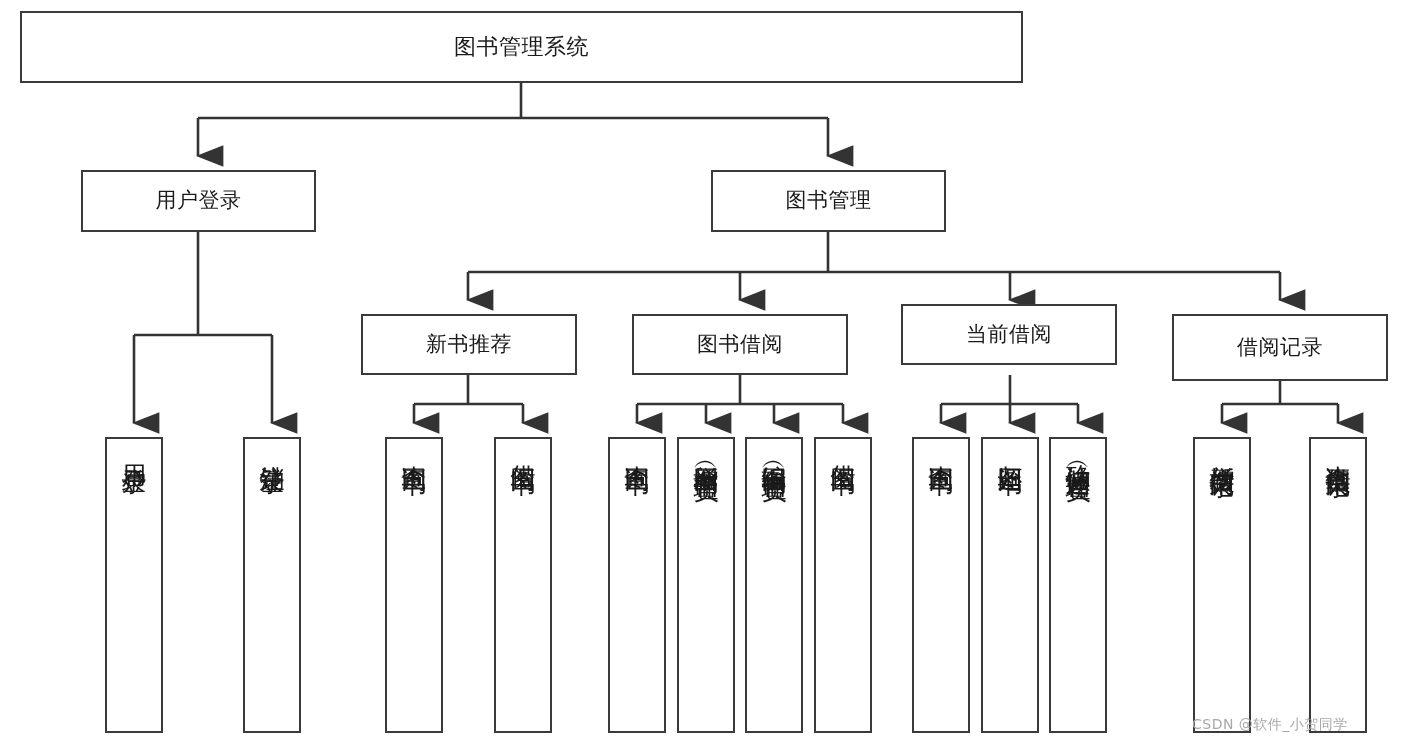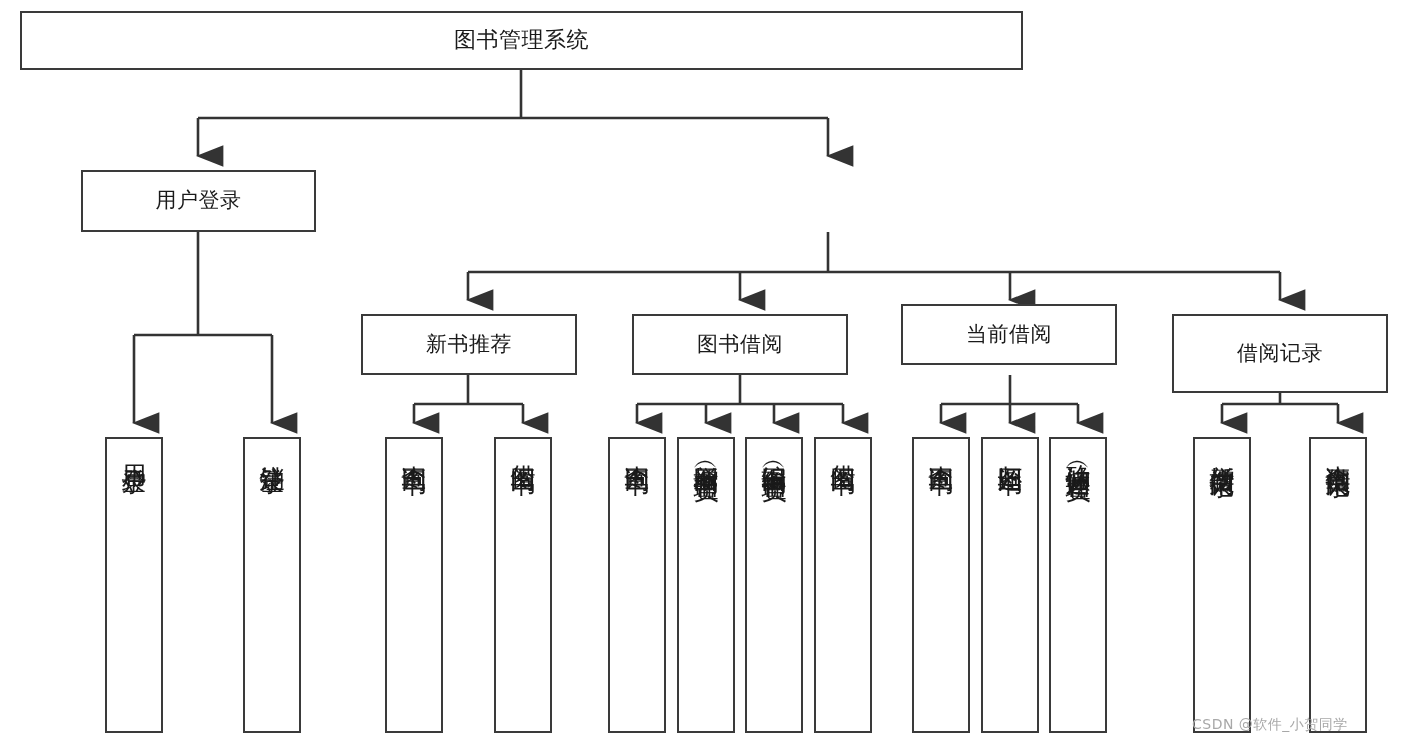--- a/index.html
+++ b/index.html
@@ -129,42 +129,45 @@
       <line x1="1010" y1="404" x2="1010" y2="423" marker-end="url(#arrowdown)"></line>
       <line x1="1078" y1="404" x2="1078" y2="423" marker-end="url(#arrowdown)"></line>
 
       <line x1="1280" y1="375" x2="1280" y2="404"></line>
       <line x1="1222" y1="404" x2="1338" y2="404"></line>
       <line x1="1222" y1="404" x2="1222" y2="423" marker-end="url(#arrowdown)"></line>
       <line x1="1338" y1="404" x2="1338" y2="423" marker-end="url(#arrowdown)"></line>
     </g>
   </svg>
 
-  <div class="node horiz root" style="left:20px; top:11px; width:1003px; height:59px;">
+  <div class="node horiz root" style="left:20px; top:11px; width:1003px; height:72px;">
     <span class="label">图书管理系统</span>
   </div>
 
   <div class="node horiz" style="left:81px; top:170px; width:235px; height:62px;">
     <span class="label">用户登录</span>
   </div>
 
+  <div class="node horiz" style="left:711px; top:170px; width:235px; height:62px;">
+    <span class="label">图书管理</span>
+  </div>
 
   <div class="node horiz" style="left:361px; top:314px; width:216px; height:61px;">
     <span class="label">新书推荐</span>
   </div>
 
   <div class="node horiz" style="left:632px; top:314px; width:216px; height:61px;">
     <span class="label">图书借阅</span>
   </div>
 
   <div class="node horiz" style="left:901px; top:304px; width:216px; height:61px;">
     <span class="label">当前借阅</span>
   </div>
 
-  <div class="node horiz" style="left:1172px; top:314px; width:216px; height:79px;">
+  <div class="node horiz" style="left:1172px; top:314px; width:216px; height:67px;">
     <span class="label">借阅记录</span>
   </div>
 
   <div class="node vert" style="left:105px; top:437px; width:58px; height:296px;">
     <span class="label">用户登录</span>
   </div>
 
   <div class="node vert" style="left:243px; top:437px; width:58px; height:296px;">
     <span class="label">注销登录</span>
   </div>

